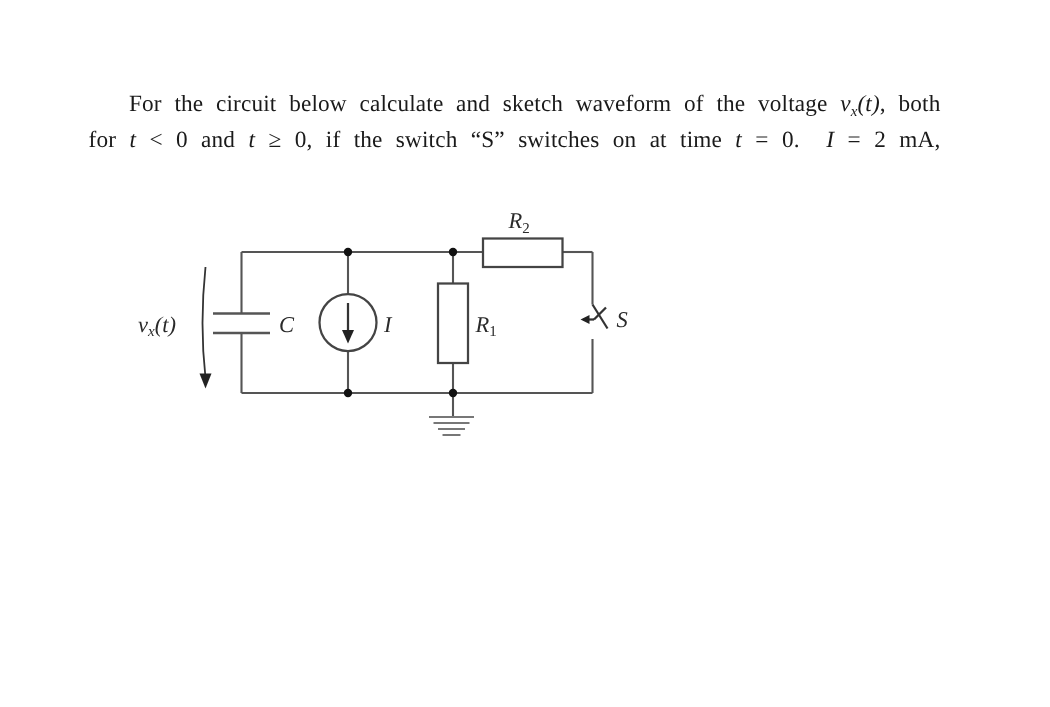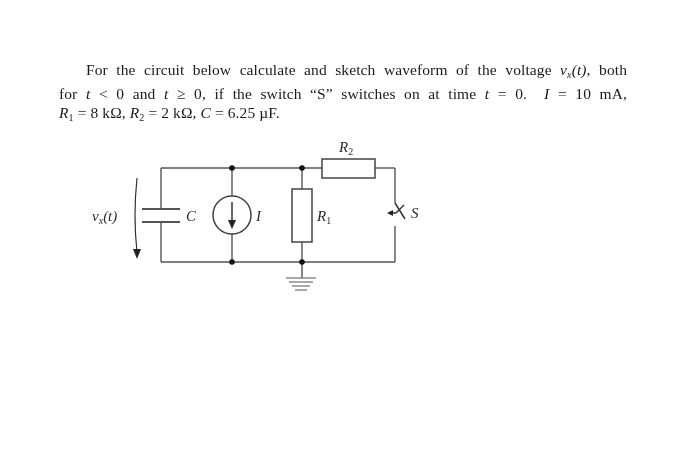--- a/index.html
+++ b/index.html
@@ -20,22 +20,21 @@
   .circuit { position: absolute; left: 0; top: 0; }
   .lbl { font-family: "Liberation Serif", "DejaVu Serif", serif; font-style: italic; font-size: 15px; fill: #2a2a2a; }
   .lblsub { font-family: "Liberation Serif", "DejaVu Serif", serif; font-style: normal; font-size: 10px; fill: #2a2a2a; }
   .lblsubi { font-family: "Liberation Serif", "DejaVu Serif", serif; font-style: italic; font-size: 10px; fill: #2a2a2a; }
 </style>
 </head>
 <body>
 
 <div class="problem">
   <span class="line first"><span>For the circuit below calculate and sketch waveform of the voltage </span><span class="m">v</span><span class="subi">x</span><span class="m">(t)</span><span>, both</span></span>
-  <span class="line"><span>for </span><span class="m">t</span><span> &lt; 0 and </span><span class="m">t</span><span> ≥ 0, if the switch “S” switches on at time </span><span class="m">t</span><span style="white-space:pre"> = 0.  </span><span class="m">I</span><span> = 10 mA,</span></span>
-  <span class="line last"><span class="m">R</span><span class="sub">1</span><span> = 8 kΩ, </span><span class="m">R</span><span class="sub">2</span><span> = 2 kΩ, </span><span class="m">C</span><span> = 6.25 µF.</span></span>
+  <span class="line"><span>for </span><span class="m">t</span><span> &lt; 0 and </span><span class="m">t</span><span> ≥ 0, if the switch “S” switches on at time </span><span class="m">t</span><span style="white-space:pre"> = 0.  </span><span class="m">I</span><span> = 2 mA,</span></span>
 </div>
 
 <svg class="circuit" width="700" height="471" viewBox="0 0 700 471">
   <g stroke="#555555" stroke-width="1.4" fill="none">
 
     <line x1="161" y1="168" x2="322" y2="168"></line>
     <line x1="375" y1="168" x2="395" y2="168"></line>
 
     <line x1="161" y1="262" x2="395" y2="262"></line>
 

